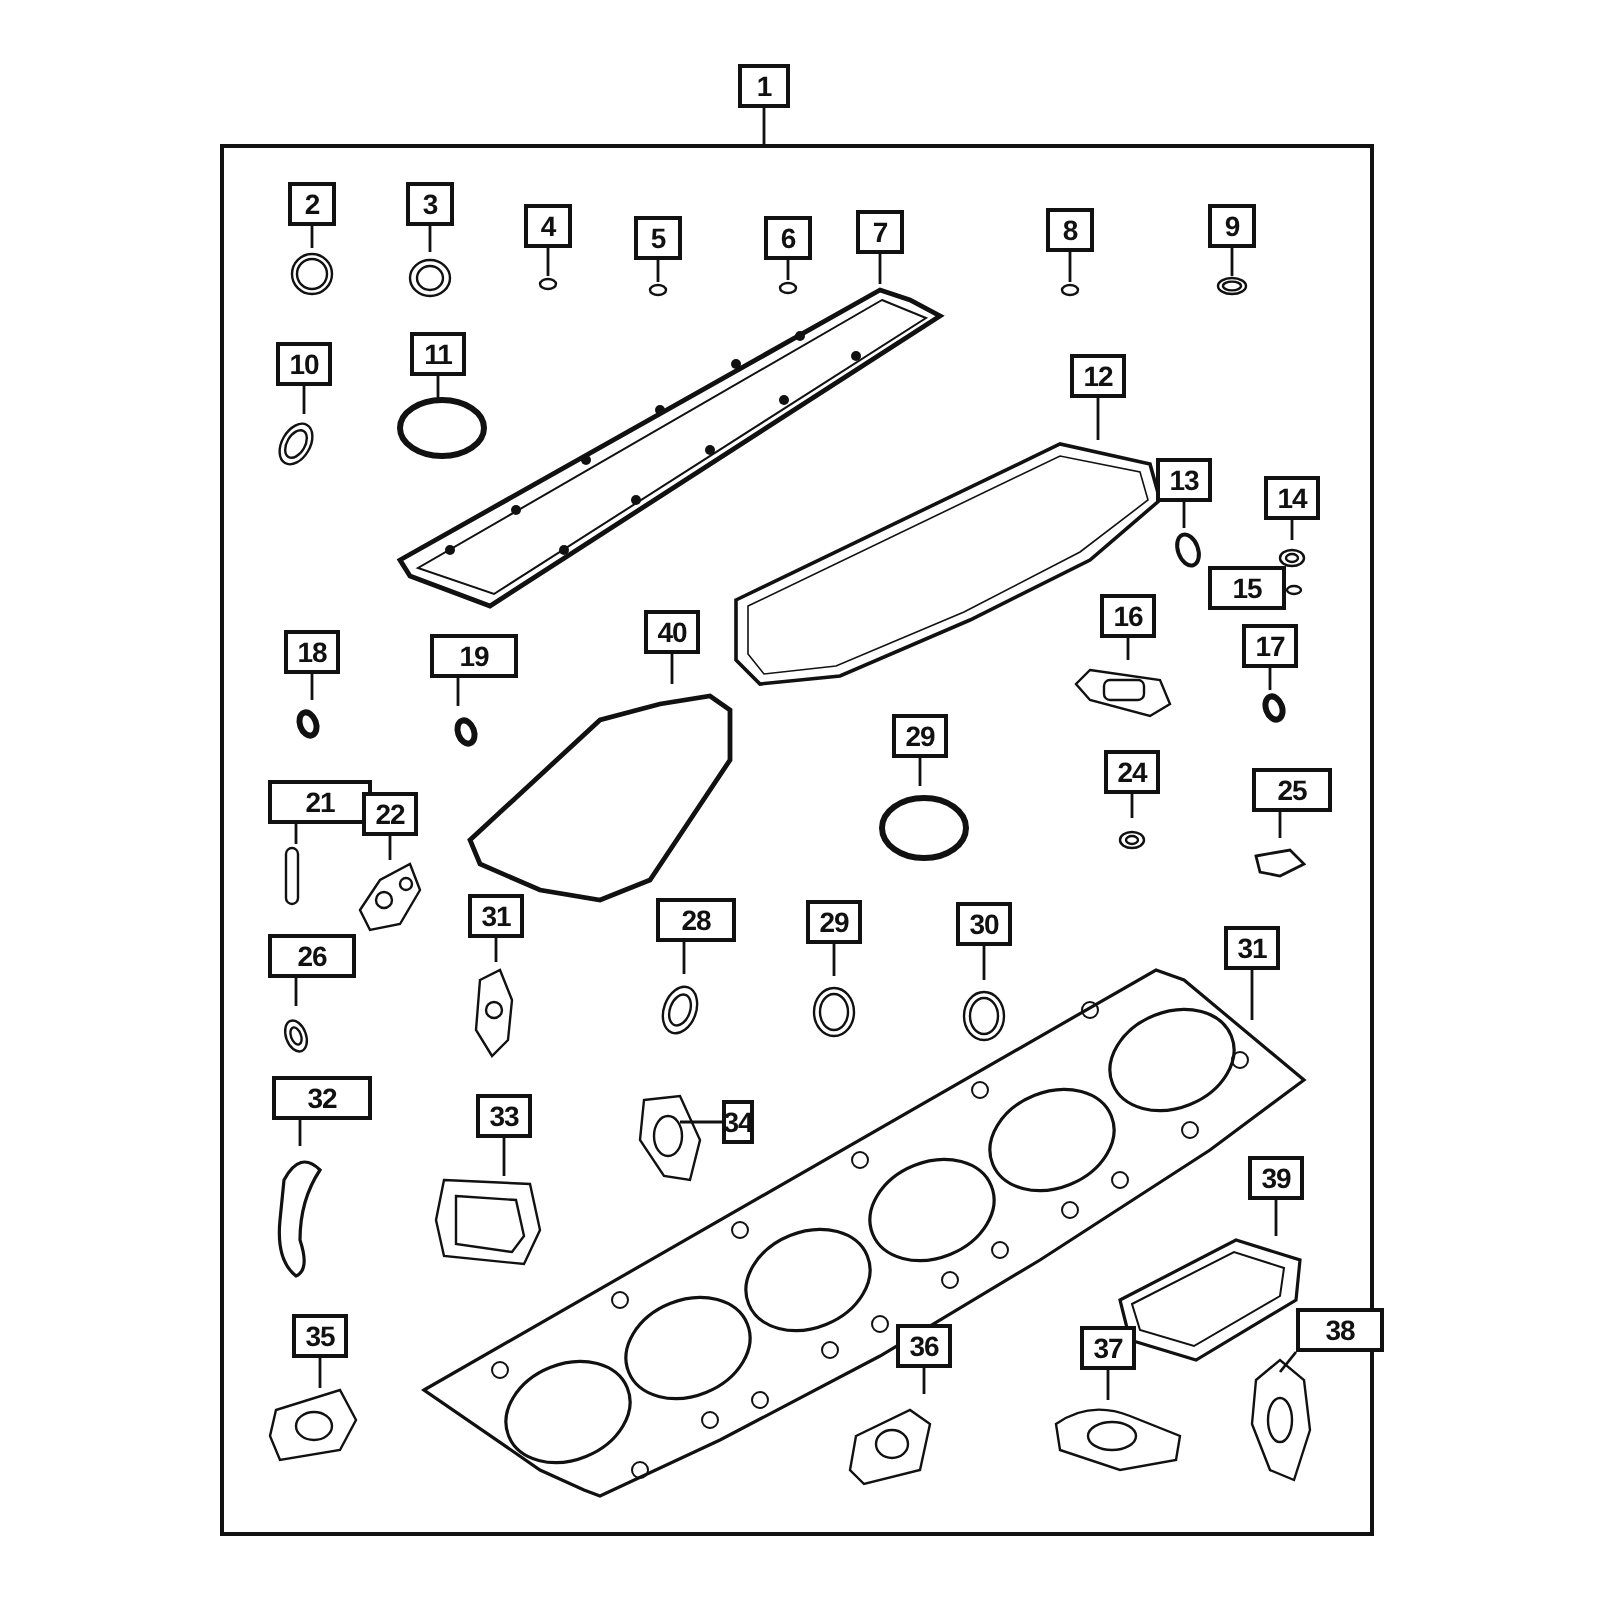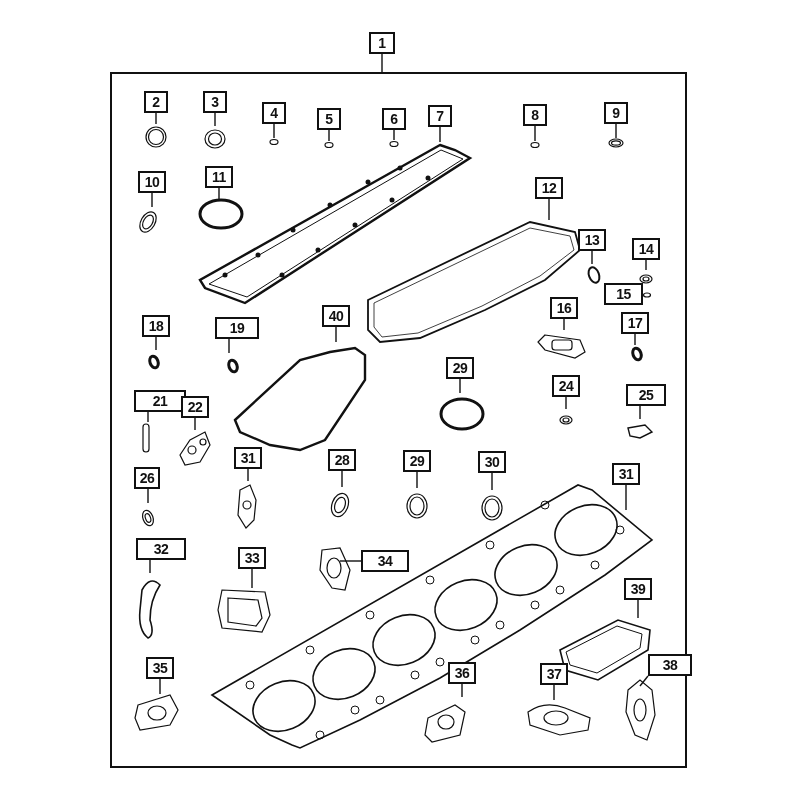--- a/index.html
+++ b/index.html
@@ -203,27 +203,27 @@
   <div class="callout" style="left:550px;top:297px;width:28px">16</div>
   <div class="callout" style="left:621px;top:312px;width:28px">17</div>
   <div class="callout" style="left:142px;top:315px;width:28px">18</div>
   <div class="callout" style="left:215px;top:317px;width:44px">19</div>
   <div class="callout" style="left:322px;top:305px;width:28px">40</div>
   <div class="callout" style="left:134px;top:390px;width:52px">21</div>
   <div class="callout" style="left:181px;top:396px;width:28px">22</div>
   <div class="callout" style="left:446px;top:357px;width:28px">29</div>
   <div class="callout" style="left:552px;top:375px;width:28px">24</div>
   <div class="callout" style="left:626px;top:384px;width:40px">25</div>
-  <div class="callout" style="left:134px;top:467px;width:26px">26</div>
+  <div class="callout" style="left:134px;top:467px;width:44px">26</div>
   <div class="callout" style="left:234px;top:447px;width:28px">31</div>
-  <div class="callout" style="left:328px;top:449px;width:28px">28</div>
+  <div class="callout" style="left:328px;top:449px;width:40px">28</div>
   <div class="callout" style="left:403px;top:450px;width:28px">29</div>
   <div class="callout" style="left:478px;top:451px;width:28px">30</div>
   <div class="callout" style="left:612px;top:463px;width:28px">31</div>
   <div class="callout" style="left:136px;top:538px;width:50px">32</div>
   <div class="callout" style="left:238px;top:547px;width:28px">33</div>
-  <div class="callout" style="left:361px;top:550px;width:48px">34</div>
+  <div class="callout" style="left:361px;top:550px;width:16px">34</div>
   <div class="callout" style="left:146px;top:657px;width:28px">35</div>
   <div class="callout" style="left:448px;top:662px;width:28px">36</div>
   <div class="callout" style="left:540px;top:663px;width:28px">37</div>
   <div class="callout" style="left:648px;top:654px;width:44px">38</div>
   <div class="callout" style="left:624px;top:578px;width:28px">39</div>
 </div>
 
 </body></html>

